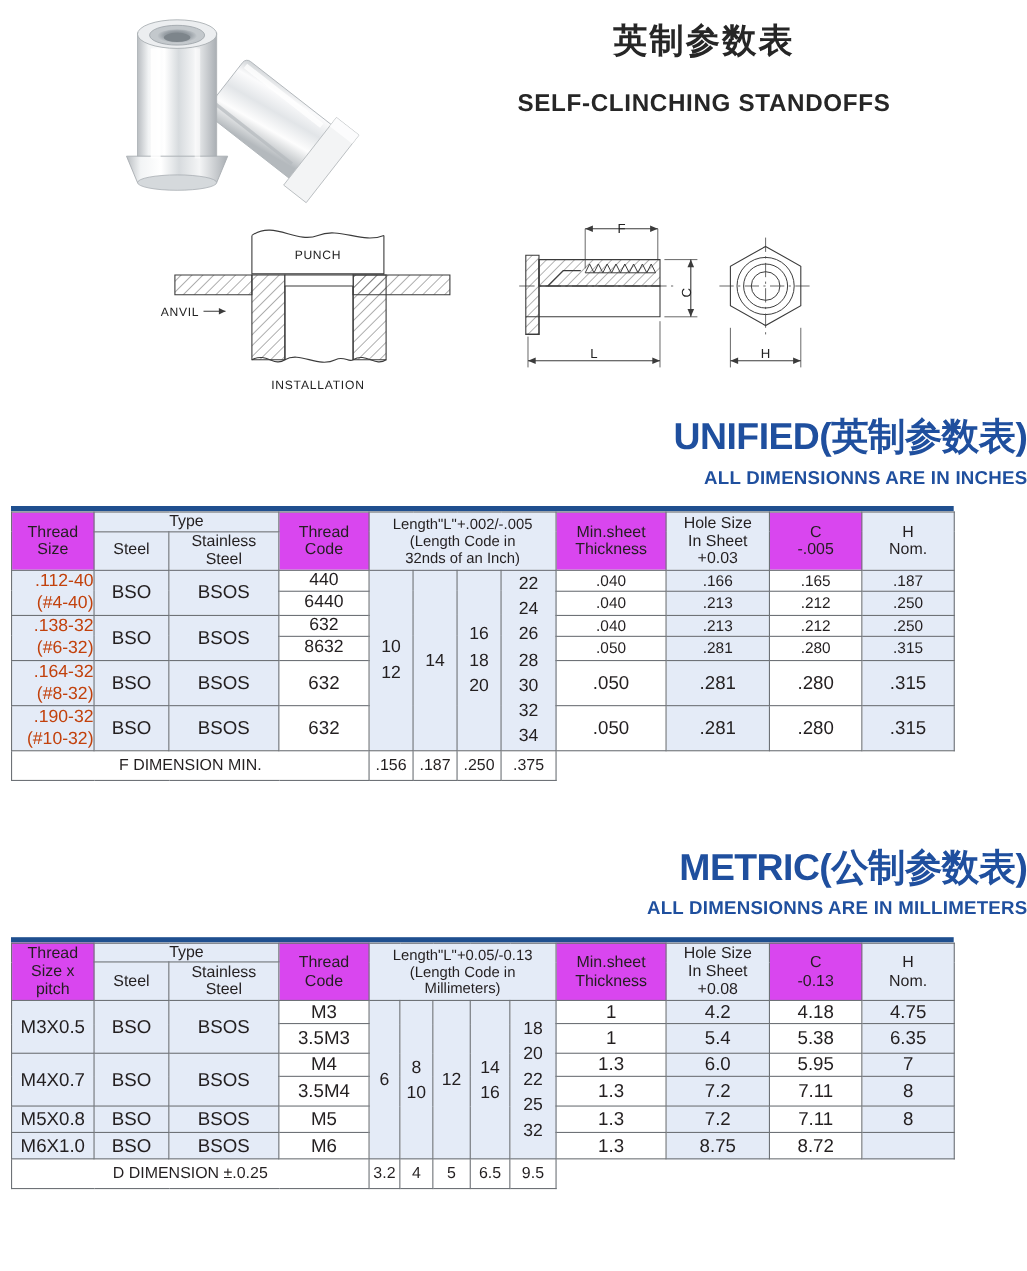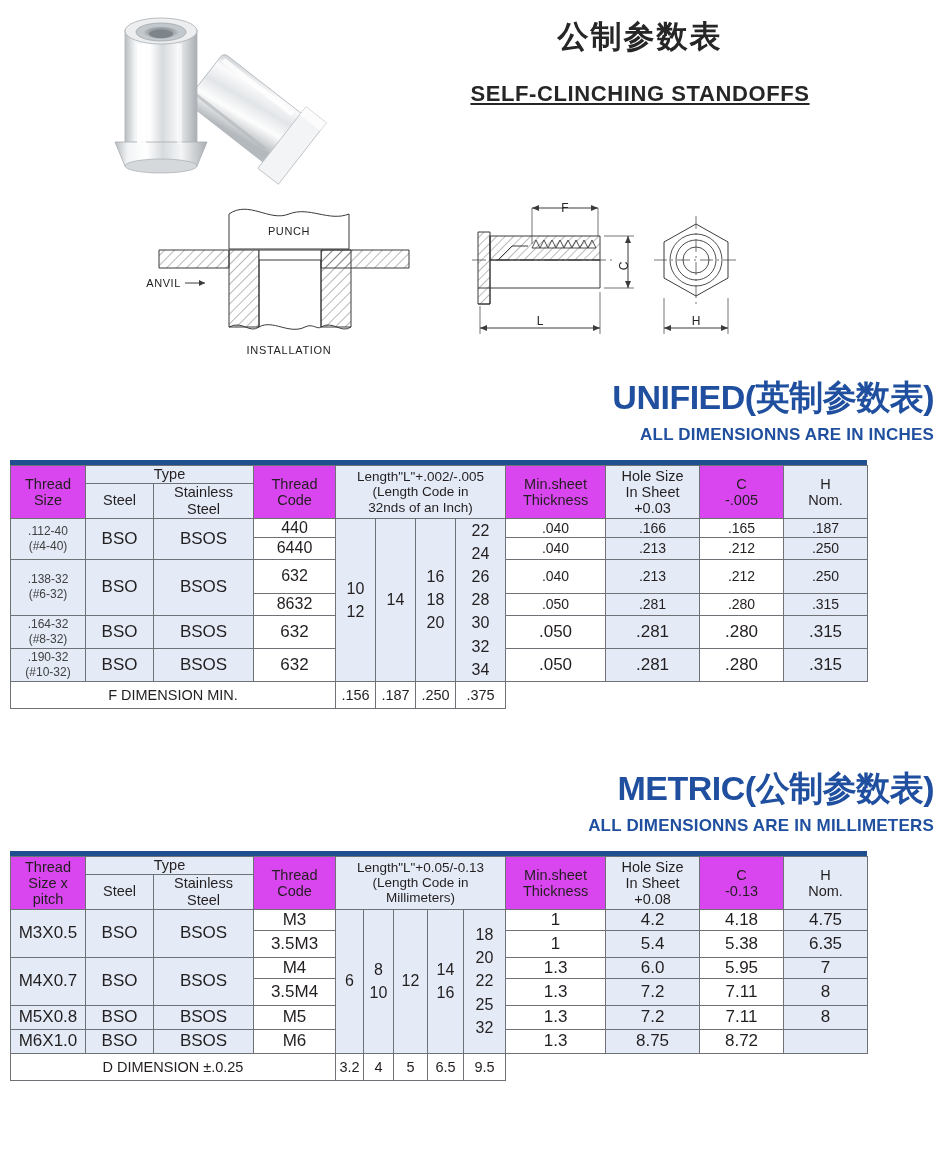--- a/index.html
+++ b/index.html
@@ -15,21 +15,21 @@
   
   .header { position:relative; height:190px; }
   .product-photo { position:absolute; left:85px; top:0px; width:245px; height:185px; }
   .titles { position:absolute; left:370px; top:20px; width:540px; text-align:center; }
   .title-cn {
     font-size:31px; font-weight:bold; letter-spacing:2px;
     color:#262626; margin:0 0 28px 0; line-height:1.1;
   }
   .title-en {
     font-size:22px; font-weight:bold; letter-spacing:0.6px;
-    color:#262626; margin:4px; line-height:1.1;text-decoration:underline;
+    color:#262626; margin:4px; line-height:1.1;
   }
 
   
   .diagrams { position:relative; height:190px; }
   .diag-left  { position:absolute; left:137px; top:-2px; }
   .diag-right { position:absolute; left:468px; top:-2px; }
 
   
   .section { padding:0 0 0 68px;text-align:right; }
   .sec-title {
@@ -56,21 +56,21 @@
     text-align:center;
     vertical-align:middle;
     font-weight:normal;
     color:#231f20;
     padding:0;
   }
   .hdr       { background:#d946ef; font-size:14.5px; line-height:1.12; }
   .hdr.tint  { background:#e4ebf7; }
   .cell      { background:#ffffff; font-size:17px; }
   .cell.tint { background:#e4ebf7; }
-  .cell.xs   { font-size:12px; line-height:1.25; color:#404040; }
+  .cell.xs   { font-size:16px; line-height:1.25; color:#c2410c;text-align:right; }
   .thin      { font-size:14px; }
   .lenlist   { vertical-align:top; padding-top:5px; font-size:16px; line-height:1.45; }
   .footrow   { font-size:14.5px; background:#ffffff; }
   .nb        { border:0 !important; background:transparent !important; }
   .thrd      { font-size:16px; }
 </style>
 </head>
 <body>
 
 <div class="header">
@@ -119,21 +119,21 @@
         <ellipse cx="76" cy="33" rx="18" ry="6.5" fill="url(#bore)"></ellipse>
         <ellipse cx="76" cy="34" rx="12" ry="4.2" fill="#7d858b"></ellipse>
 
         <rect x="52" y="44" width="9" height="100" fill="#ffffff" opacity="0.85"></rect>
         <rect x="92" y="44" width="5" height="100" fill="#ffffff" opacity="0.55"></rect>
       </g>
     </svg>
   </div>
 
   <div class="titles">
-    <div class="title-cn">公制参数表</div>
+    <div class="title-cn">英制参数表</div>
     <div class="title-en">SELF-CLINCHING STANDOFFS</div>
   </div>
 </div>
 
 <div class="diagrams">
 
   <div class="diag-left">
     <svg width="310" height="175" viewBox="0 0 310 175">
       <defs>
         <pattern id="hatchA" width="7" height="7" patternTransform="rotate(45)" patternUnits="userSpaceOnUse">

